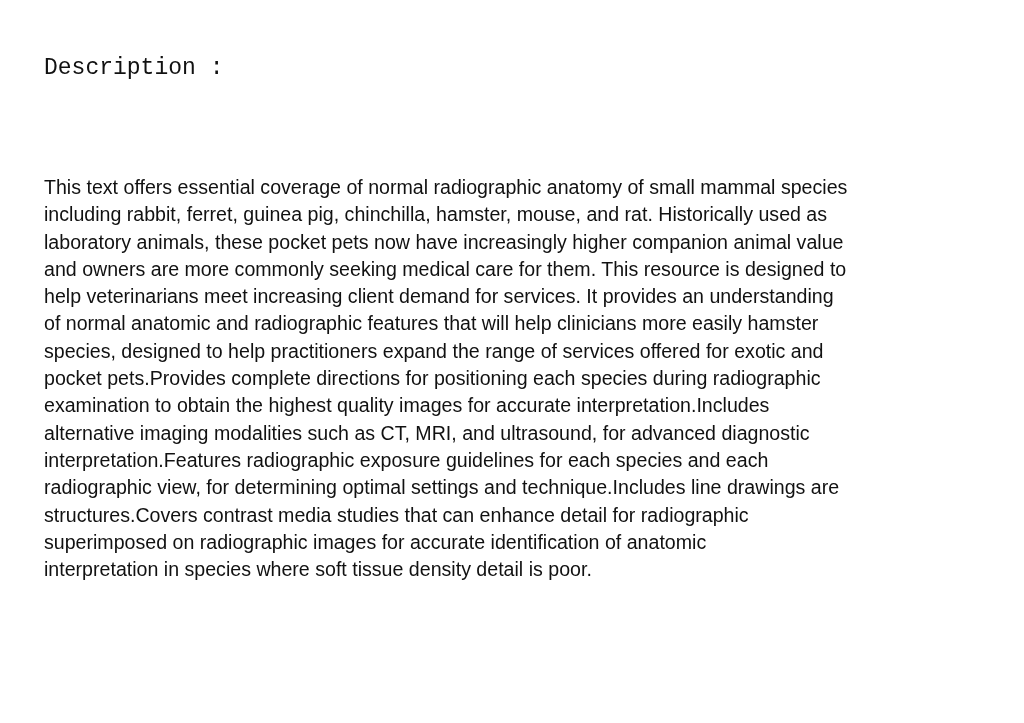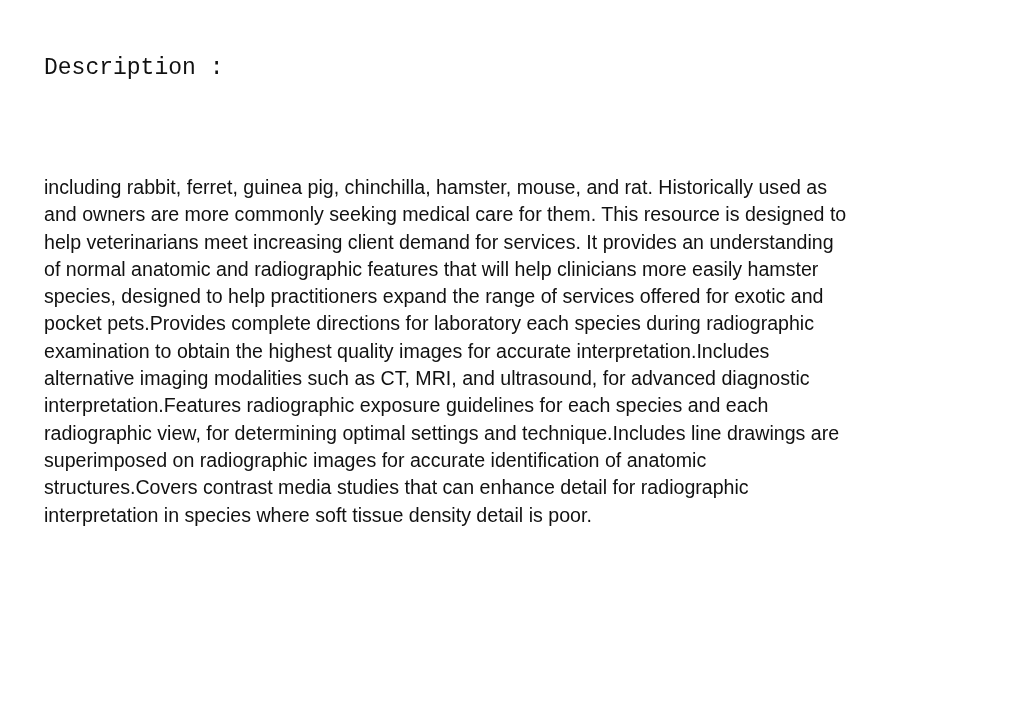--- a/index.html
+++ b/index.html
@@ -38,26 +38,28 @@
     .line {
       display: block;
     }
   </style>
 </head>
 <body>
 
 <h1 class="heading">Description :</h1>
 
 <p class="body-text">
+  <span class="line">This text offers essential coverage of normal radiographic anatomy of small mammal species</span>
   <span class="line">including rabbit, ferret, guinea pig, chinchilla, hamster, mouse, and rat. Historically used as</span>
+  <span class="line">laboratory animals, these pocket pets now have increasingly higher companion animal value</span>
   <span class="line">and owners are more commonly seeking medical care for them. This resource is designed to</span>
   <span class="line">help veterinarians meet increasing client demand for services. It provides an understanding</span>
   <span class="line">of normal anatomic and radiographic features that will help clinicians more easily hamster</span>
   <span class="line">species, designed to help practitioners expand the range of services offered for exotic and</span>
-  <span class="line">pocket pets.Provides complete directions for laboratory each species during radiographic</span>
+  <span class="line">pocket pets.Provides complete directions for positioning each species during radiographic</span>
   <span class="line">examination to obtain the highest quality images for accurate interpretation.Includes</span>
   <span class="line">alternative imaging modalities such as CT, MRI, and ultrasound, for advanced diagnostic</span>
   <span class="line">interpretation.Features radiographic exposure guidelines for each species and each</span>
   <span class="line">radiographic view, for determining optimal settings and technique.Includes line drawings are</span>
+  <span class="line">structures.Covers contrast media studies that can enhance detail for radiographic</span>
   <span class="line">superimposed on radiographic images for accurate identification of anatomic</span>
-  <span class="line">structures.Covers contrast media studies that can enhance detail for radiographic</span>
   <span class="line">interpretation in species where soft tissue density detail is poor.</span>
 </p>
 
 </body></html>

